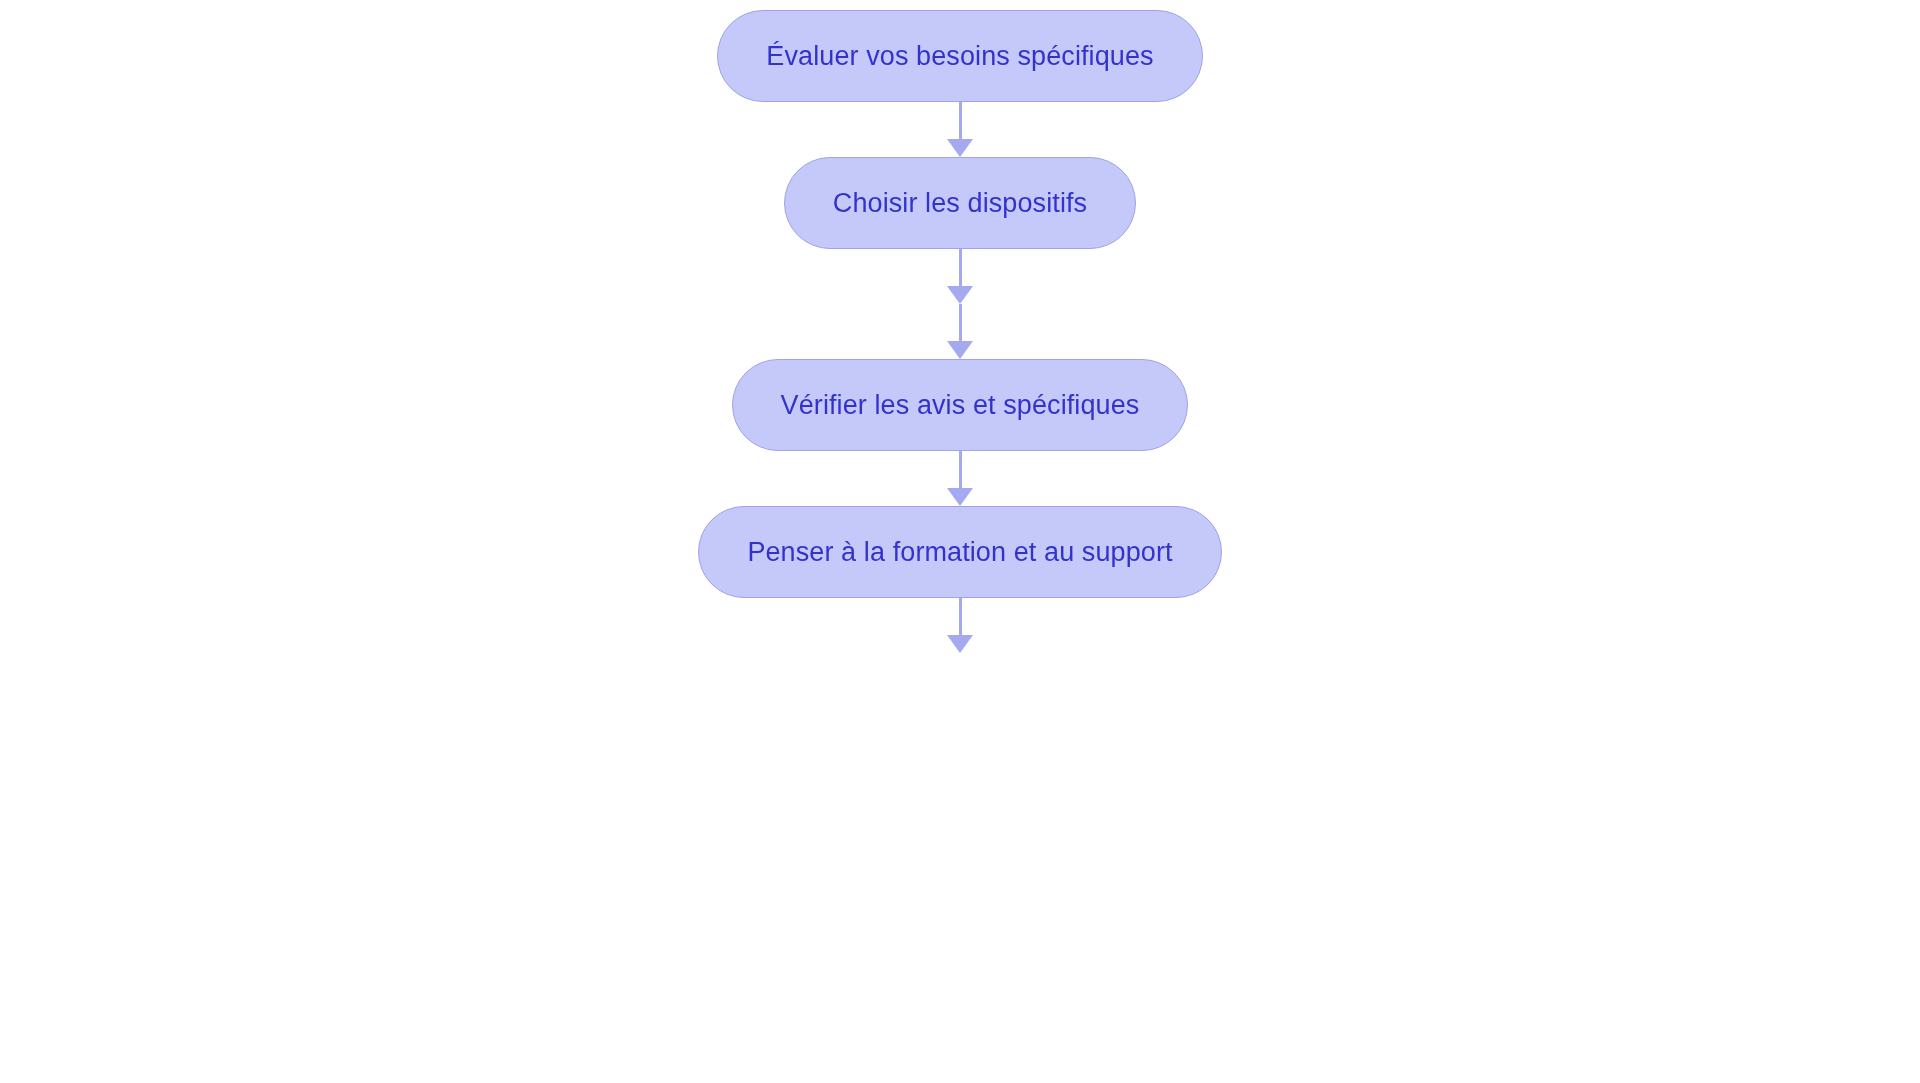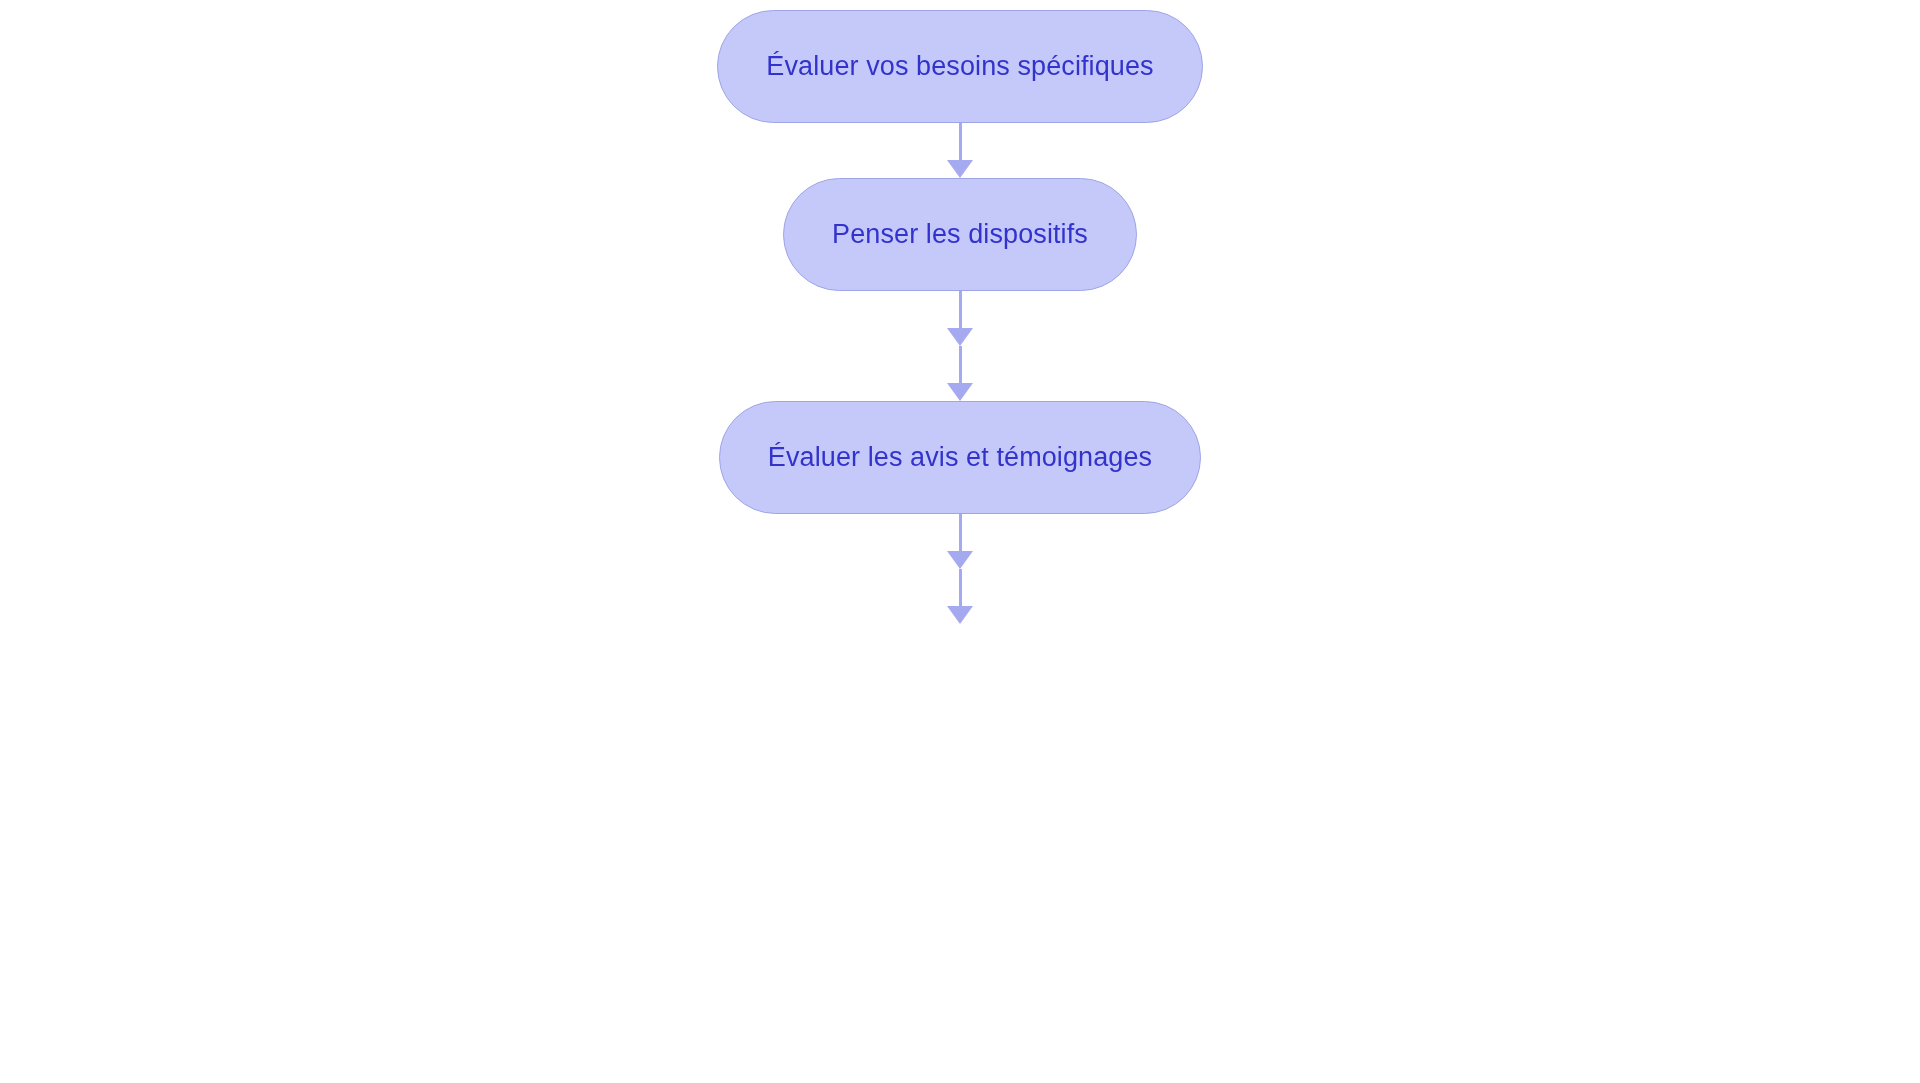--- a/index.html
+++ b/index.html
@@ -42,21 +42,21 @@
     display: flex;
     align-items: center;
     justify-content: center;
     text-align: center;
     font-size: 27px;
     font-weight: 400;
     letter-spacing: 0.1px;
     line-height: 1;
     white-space: nowrap;
     padding: 0 48px;
-    height: 113px;
+    height: 92px;
     flex: none;
   }
 
   .flow-connector {
     position: relative;
     width: 30px;
     flex: none;
     display: flex;
     flex-direction: column;
     align-items: center;
@@ -90,43 +90,46 @@
     <div class="flow-node">
       <span>Évaluer vos besoins spécifiques</span>
     </div>
 
     <div class="flow-connector" style="height:55px;">
       <div class="connector-line"></div>
       <div class="connector-head"></div>
     </div>
 
     <div class="flow-node">
-      <span>Penser les dispositifs</span>
+      <span>Choisir les dispositifs</span>
     </div>
 
     <div class="flow-connector" style="height:55px;">
       <div class="connector-line"></div>
       <div class="connector-head"></div>
     </div>
 
 
     <div class="flow-connector" style="height:55px;">
       <div class="connector-line"></div>
       <div class="connector-head"></div>
     </div>
 
     <div class="flow-node">
-      <span>Évaluer les avis et témoignages</span>
+      <span>Vérifier les avis et spécifiques</span>
     </div>
 
     <div class="flow-connector" style="height:55px;">
       <div class="connector-line"></div>
       <div class="connector-head"></div>
     </div>
 
+    <div class="flow-node">
+      <span>Penser à la formation et au support</span>
+    </div>
 
     <div class="flow-connector" style="height:55px;">
       <div class="connector-line"></div>
       <div class="connector-head"></div>
     </div>
 
 
   </div>
 </div>
 

